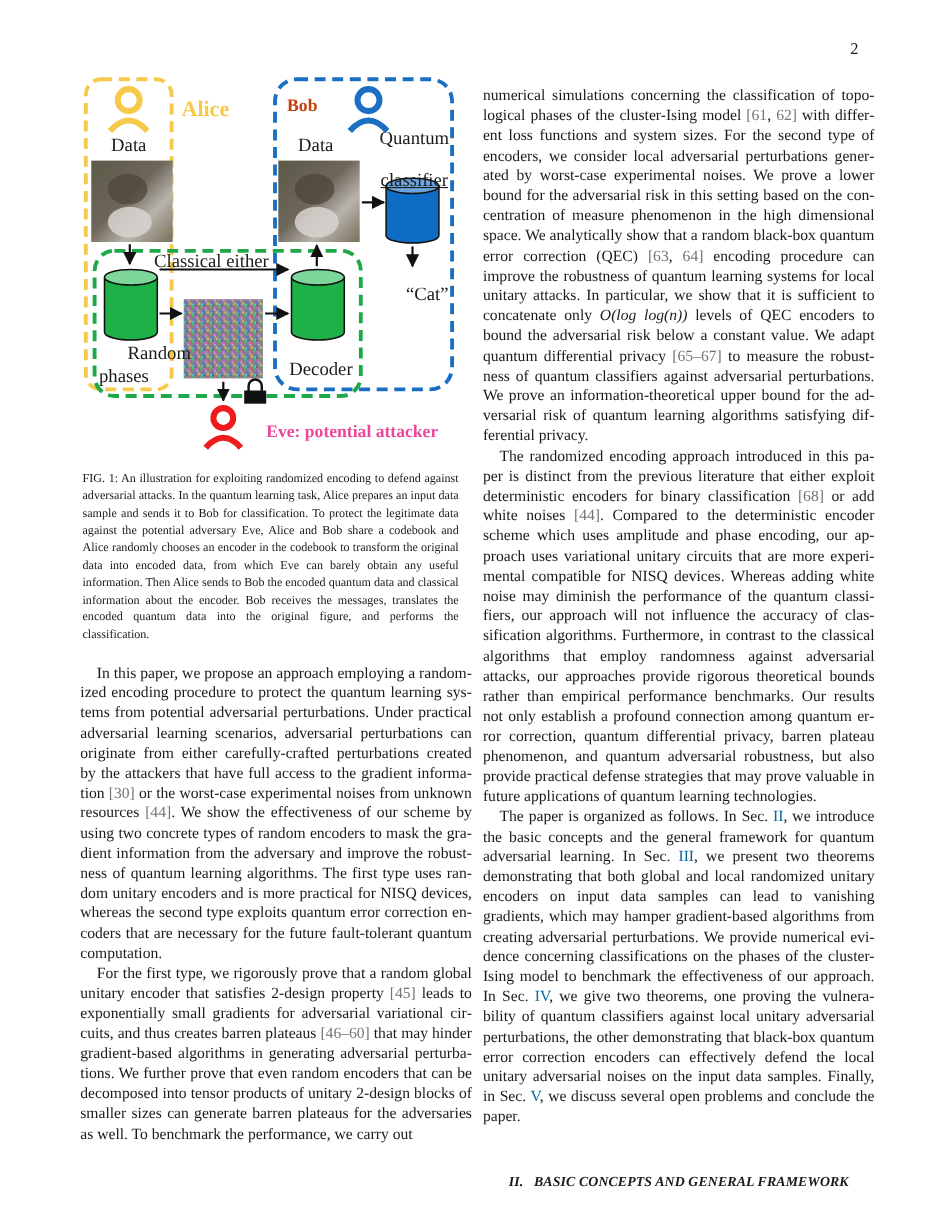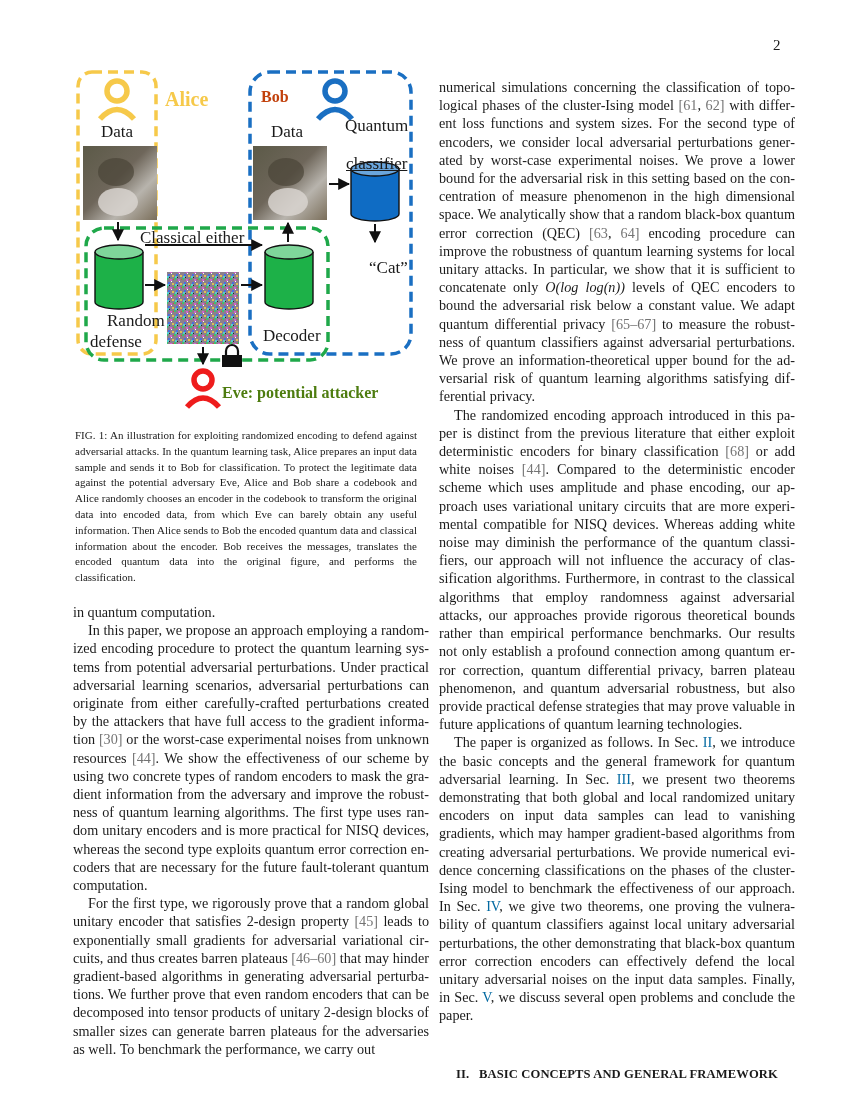--- a/index.html
+++ b/index.html
@@ -120,43 +120,42 @@
   </svg>
 
   <div class="fig-text" style="left:95px;top:26px;font-weight:bold;color:#f6c94a;font-size:20px;">Alice</div>
   <div class="fig-text" style="left:191px;top:26px;font-weight:bold;color:#c2410c;font-size:16px;">Bob</div>
   <div class="fig-text" style="left:31px;top:60px;">Data</div>
   <div class="fig-text" style="left:201px;top:60px;">Data</div>
   <div class="fig-text" style="left:275px;top:54px;">Quantum</div>
   <div class="fig-text" style="left:276px;top:92px;text-decoration:underline;">classifier</div>
   <div class="fig-text" style="left:70px;top:166px;">Classical either</div>
   <div class="fig-text" style="left:283px;top:196px;margin-left:16px;">“Cat”</div>
-  <div class="fig-text" style="left:37px;top:249px;">Random</div>
-  <div class="fig-text" style="left:20px;top:270px;">defense</div>
+  <div class="fig-text" style="left:15px;top:249px;padding-left:31px;">Random</div>
+  <div class="fig-text" style="left:20px;top:270px;">phases</div>
   <div class="fig-text" style="left:193px;top:264px;">Decoder</div>
-  <div class="fig-text" style="left:152px;top:322px;font-weight:bold;color:#4d7c0f;font-size:16px;">Eve: potential attacker</div>
+  <div class="fig-text" style="left:172px;top:322px;font-weight:bold;color:#ec4899;font-size:16px;">Eve: potential attacker</div>
 </div>
 
 <div class="caption">FIG. 1: An illustration for exploiting randomized encoding to defend against adversarial attacks. In the quantum learning task, Alice prepares an input data sample and sends it to Bob for classification. To protect the legitimate data against the potential adversary Eve, Alice and Bob share a codebook and Alice randomly chooses an encoder in the codebook to transform the original data into encoded data, from which Eve can barely obtain any useful information. Then Alice sends to Bob the encoded quantum data and classical information about the encoder. Bob receives the messages, translates the encoded quantum data into the original figure, and performs the classification.</div>
 
 <div class="col col-left">
-  <p><span>in quantum computation.</span></p>
   <p class="indent">
     <span>In this paper, we propose an approach employing a random­ized encoding procedure to protect the quantum learning sys­tems from potential adversarial perturbations. Under practical adversarial learning scenarios, adversarial perturbations can originate from either carefully-crafted perturbations created by the attackers that have full access to the gradient informa­tion </span><span class="cite">[30]</span><span> or the worst-case experimental noises from unknown resources </span><span class="cite">[44]</span><span>. We show the effectiveness of our scheme by using two concrete types of random encoders to mask the gra­dient information from the adversary and improve the robust­ness of quantum learning algorithms. The first type uses ran­dom unitary encoders and is more practical for NISQ devices, whereas the second type exploits quantum error correction en­coders that are necessary for the future fault-tolerant quantum computation.</span>
   </p>
   <p class="indent">
     <span>For the first type, we rigorously prove that a random global unitary encoder that satisfies 2-design property </span><span class="cite">[45]</span><span> leads to exponentially small gradients for adversarial variational cir­cuits, and thus creates barren plateaus </span><span class="cite">[46–60]</span><span> that may hinder gradient-based algorithms in generating adversarial perturba­tions. We further prove that even random encoders that can be decomposed into tensor products of unitary 2-design blocks of smaller sizes can generate barren plateaus for the adver­saries as well. To benchmark the performance, we carry out</span>
   </p>
 </div>
 
 <div class="col col-right">
   <p>
     <span>numerical simulations concerning the classification of topo­logical phases of the cluster-Ising model </span><span class="cite">[61</span><span>, </span><span class="cite">62]</span><span> with differ­ent loss functions and system sizes. For the second type of encoders, we consider local adversarial perturbations gener­ated by worst-case experimental noises. We prove a lower bound for the adversarial risk in this setting based on the con­centration of measure phenomenon in the high dimensional space. We analytically show that a random black-box quan­tum error correction (QEC) </span><span class="cite">[63</span><span>, </span><span class="cite">64]</span><span> encoding procedure can improve the robustness of quantum learning systems for lo­cal unitary attacks. In particular, we show that it is sufficient to concatenate only </span><span class="math">O(log log(n))</span><span> levels of QEC encoders to bound the adversarial risk below a constant value. We adapt quantum differential privacy </span><span class="cite">[65–67]</span><span> to measure the robust­ness of quantum classifiers against adversarial perturbations. We prove an information-theoretical upper bound for the ad­versarial risk of quantum learning algorithms satisfying dif­ferential privacy.</span>
   </p>
   <p class="indent">
     <span>The randomized encoding approach introduced in this pa­per is distinct from the previous literature that either exploit deterministic encoders for binary classification </span><span class="cite">[68]</span><span> or add white noises </span><span class="cite">[44]</span><span>. Compared to the deterministic encoder scheme which uses amplitude and phase encoding, our ap­proach uses variational unitary circuits that are more experi­mental compatible for NISQ devices. Whereas adding white noise may diminish the performance of the quantum classi­fiers, our approach will not influence the accuracy of clas­sification algorithms. Furthermore, in contrast to the clas­sical algorithms that employ randomness against adversarial attacks, our approaches provide rigorous theoretical bounds rather than empirical performance benchmarks. Our results not only establish a profound connection among quantum er­ror correction, quantum differential privacy, barren plateau phenomenon, and quantum adversarial robustness, but also provide practical defense strategies that may prove valuable in future applications of quantum learning technologies.</span>
   </p>
   <p class="indent">
     <span>The paper is organized as follows. In Sec. </span><span class="secref">II</span><span>, we intro­duce the basic concepts and the general framework for quan­tum adversarial learning. In Sec. </span><span class="secref">III</span><span>, we present two the­orems demonstrating that both global and local randomized unitary encoders on input data samples can lead to vanishing gradients, which may hamper gradient-based algorithms from creating adversarial perturbations. We provide numerical evi­dence concerning classifications on the phases of the cluster-Ising model to benchmark the effectiveness of our approach. In Sec. </span><span class="secref">IV</span><span>, we give two theorems, one proving the vulnera­bility of quantum classifiers against local unitary adversarial perturbations, the other demonstrating that black-box quan­tum error correction encoders can effectively defend the local unitary adversarial noises on the input data samples. Finally, in Sec. </span><span class="secref">V</span><span>, we discuss several open problems and conclude the paper.</span>
   </p>
-  <div class="section-heading" style="white-space:pre;">II.   BASIC CONCEPTS AND GENERAL FRAMEWORK</div>
+  <div class="section-heading" style="white-space:pre;font-style:italic;">II.   BASIC CONCEPTS AND GENERAL FRAMEWORK</div>
 
 </div>
 
 </body></html>

